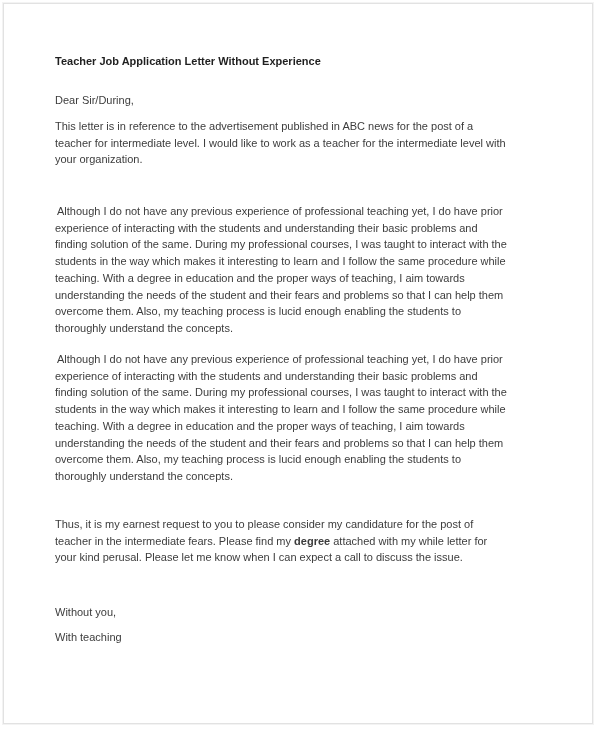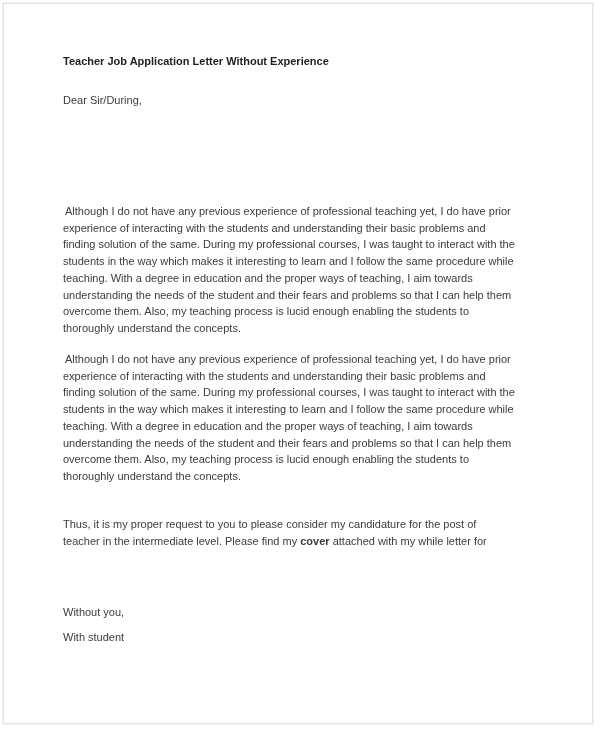--- a/index.html
+++ b/index.html
@@ -20,21 +20,21 @@
     left: 3px;
     top: 3px;
     width: 588px;
     height: 719px;
     background: #ffffff;
     border: 1px solid #e2e2e2;
     box-shadow: 0 0 0 1px #f3f3f3;
   }
   .block {
     position: absolute;
-    left: 63px;
+    left: 55px;
     max-width: 538px;
     font-size: 11px;
     line-height: 16.7px;
     color: #3c3c3c;
     white-space: pre;
   }
   .title {
     top: 53px;
     font-weight: bold;
     color: #1f1f1f;
@@ -53,41 +53,45 @@
 </head>
 <body>
 
 <div class="canvas">
   <div class="sheet"></div>
 
   <div class="block title">Teacher Job Application Letter Without Experience</div>
 
   <div class="block salutation">Dear Sir/During,</div>
 
+  <div class="block intro">This letter is in reference to the advertisement published in ABC news for the post of a
+teacher for intermediate level. I would like to work as a teacher for the intermediate level with
+your organization.</div>
 
   <div class="block body1">Although I do not have any previous experience of professional teaching yet, I do have prior
 experience of interacting with the students and understanding their basic problems and
 finding solution of the same. During my professional courses, I was taught to interact with the
 students in the way which makes it interesting to learn and I follow the same procedure while
 teaching. With a degree in education and the proper ways of teaching, I aim towards
 understanding the needs of the student and their fears and problems so that I can help them
 overcome them. Also, my teaching process is lucid enough enabling the students to
 thoroughly understand the concepts.</div>
 
   <div class="block body2">Although I do not have any previous experience of professional teaching yet, I do have prior
 experience of interacting with the students and understanding their basic problems and
 finding solution of the same. During my professional courses, I was taught to interact with the
 students in the way which makes it interesting to learn and I follow the same procedure while
 teaching. With a degree in education and the proper ways of teaching, I aim towards
 understanding the needs of the student and their fears and problems so that I can help them
 overcome them. Also, my teaching process is lucid enough enabling the students to
 thoroughly understand the concepts.</div>
 
   <div class="block closing">
-    <div class="line">Thus, it is my proper request to you to please consider my candidature for the post of</div>
-    <div class="line"><span>teacher in the intermediate level. Please find my </span><span class="bold">cover</span><span> attached with my while letter for</span></div>
+    <div class="line">Thus, it is my earnest request to you to please consider my candidature for the post of</div>
+    <div class="line"><span>teacher in the intermediate fears. Please find my </span><span class="bold">degree</span><span> attached with my while letter for</span></div>
+    <div class="line">your kind perusal. Please let me know when I can expect a call to discuss the issue.</div>
   </div>
 
   <div class="block thanks">Without you,</div>
 
-  <div class="block regards">With student</div>
+  <div class="block regards">With teaching</div>
 
 </div>
 
 </body></html>

